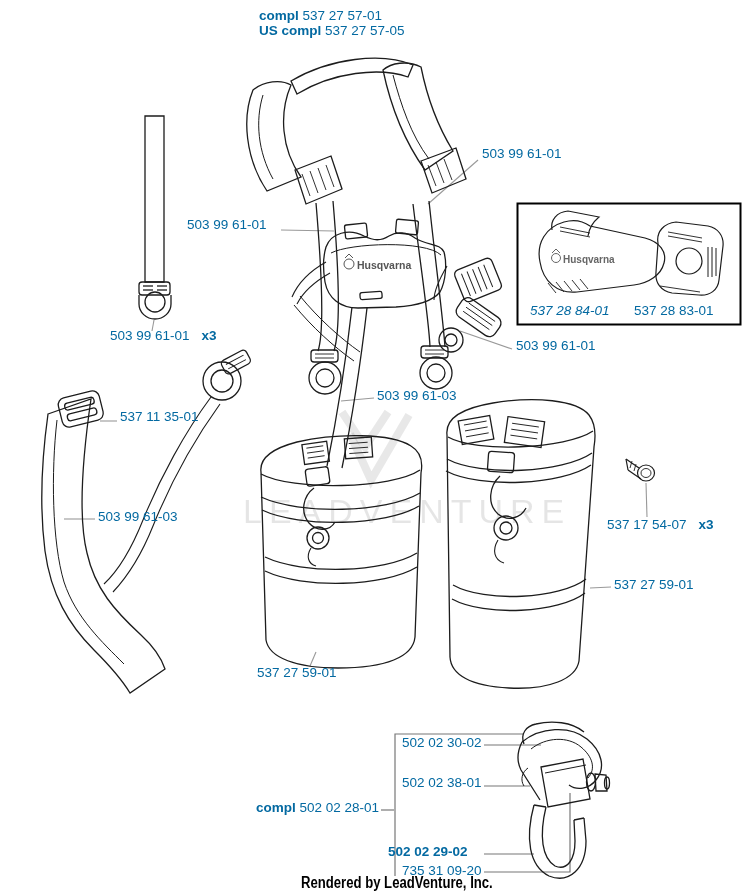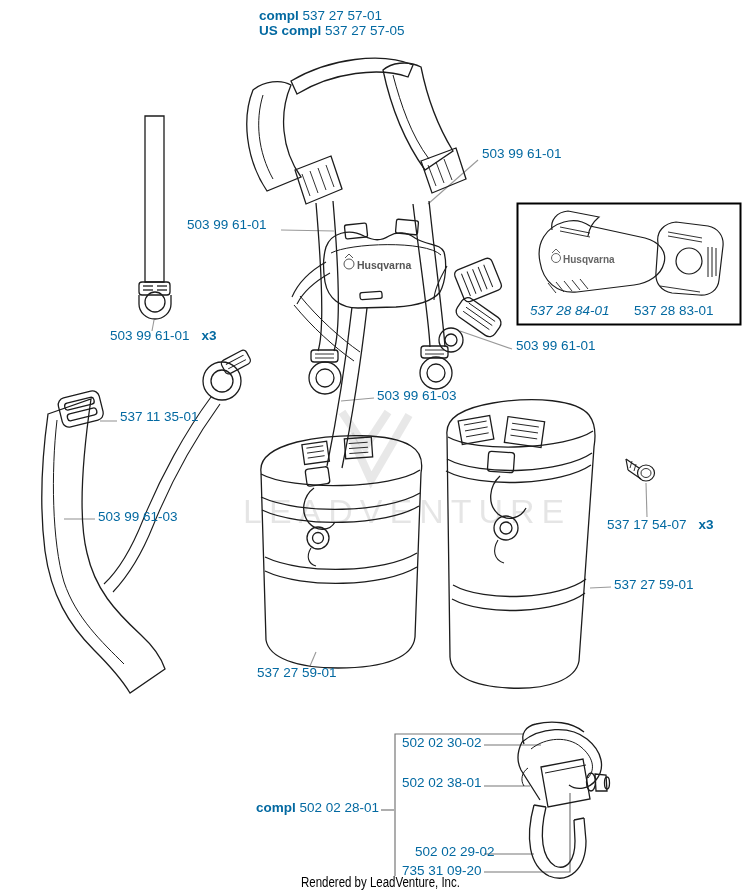--- a/index.html
+++ b/index.html
@@ -3,21 +3,21 @@
 <meta charset="utf-8">
 <style>
   html,body{margin:0;padding:0;background:#fff;}
   body{width:750px;height:895px;position:relative;overflow:hidden;
        font-family:"Liberation Sans",sans-serif;color:#000;}
   #art{position:absolute;left:0;top:0;z-index:1;}
   .label{position:absolute;z-index:2;font-size:13.5px;line-height:15px;white-space:nowrap;color:#0369a1;}
   .b{font-weight:bold;}
   .title-block div{height:15px;}
   .qty{font-weight:bold;margin-left:12px;}
-  .footer-wrap{position:absolute;z-index:2;left:301px;top:874px;font-size:14px;white-space:nowrap;}
+  .footer-wrap{position:absolute;z-index:2;left:301px;top:874px;font-size:16px;white-space:nowrap;font-weight:bold;}
   .footer-wrap span{display:inline-block;transform:scaleX(.82);transform-origin:left center;}
 </style>
 </head>
 <body>
 
 <svg id="art" width="750" height="895" viewBox="0 0 750 895">
 
   <g>
     <path d="M342,412 L365,447 L388,412" stroke="rgba(0,0,0,0.09)" stroke-width="8" fill="none"></path>
     <path d="M350,434 L371,480 L409,415" stroke="rgba(0,0,0,0.09)" stroke-width="8" fill="none"></path>
@@ -270,18 +270,18 @@
   <span>537 17 54-07</span><span class="qty">x3</span>
 </div>
 <div class="label" style="left:614px;top:577px;">537 27 59-01</div>
 <div class="label" style="left:257px;top:665px;">537 27 59-01</div>
 <div class="label" style="left:402px;top:735px;">502 02 30-02</div>
 <div class="label" style="left:402px;top:775px;">502 02 38-01</div>
 <div class="label" style="left:256px;top:800px;">
   <span class="b">compl</span>
   <span>502 02 28-01</span>
 </div>
-<div class="label" style="left:415px;top:844px;">502 02 29-02</div>
+<div class="label" style="left:388px;top:844px;font-weight:bold;">502 02 29-02</div>
 <div class="label" style="left:402px;top:863px;">735 31 09-20</div>
 
 <div class="footer-wrap">
   <span>Rendered by LeadVenture, Inc.</span>
 </div>
 
 </body></html>

